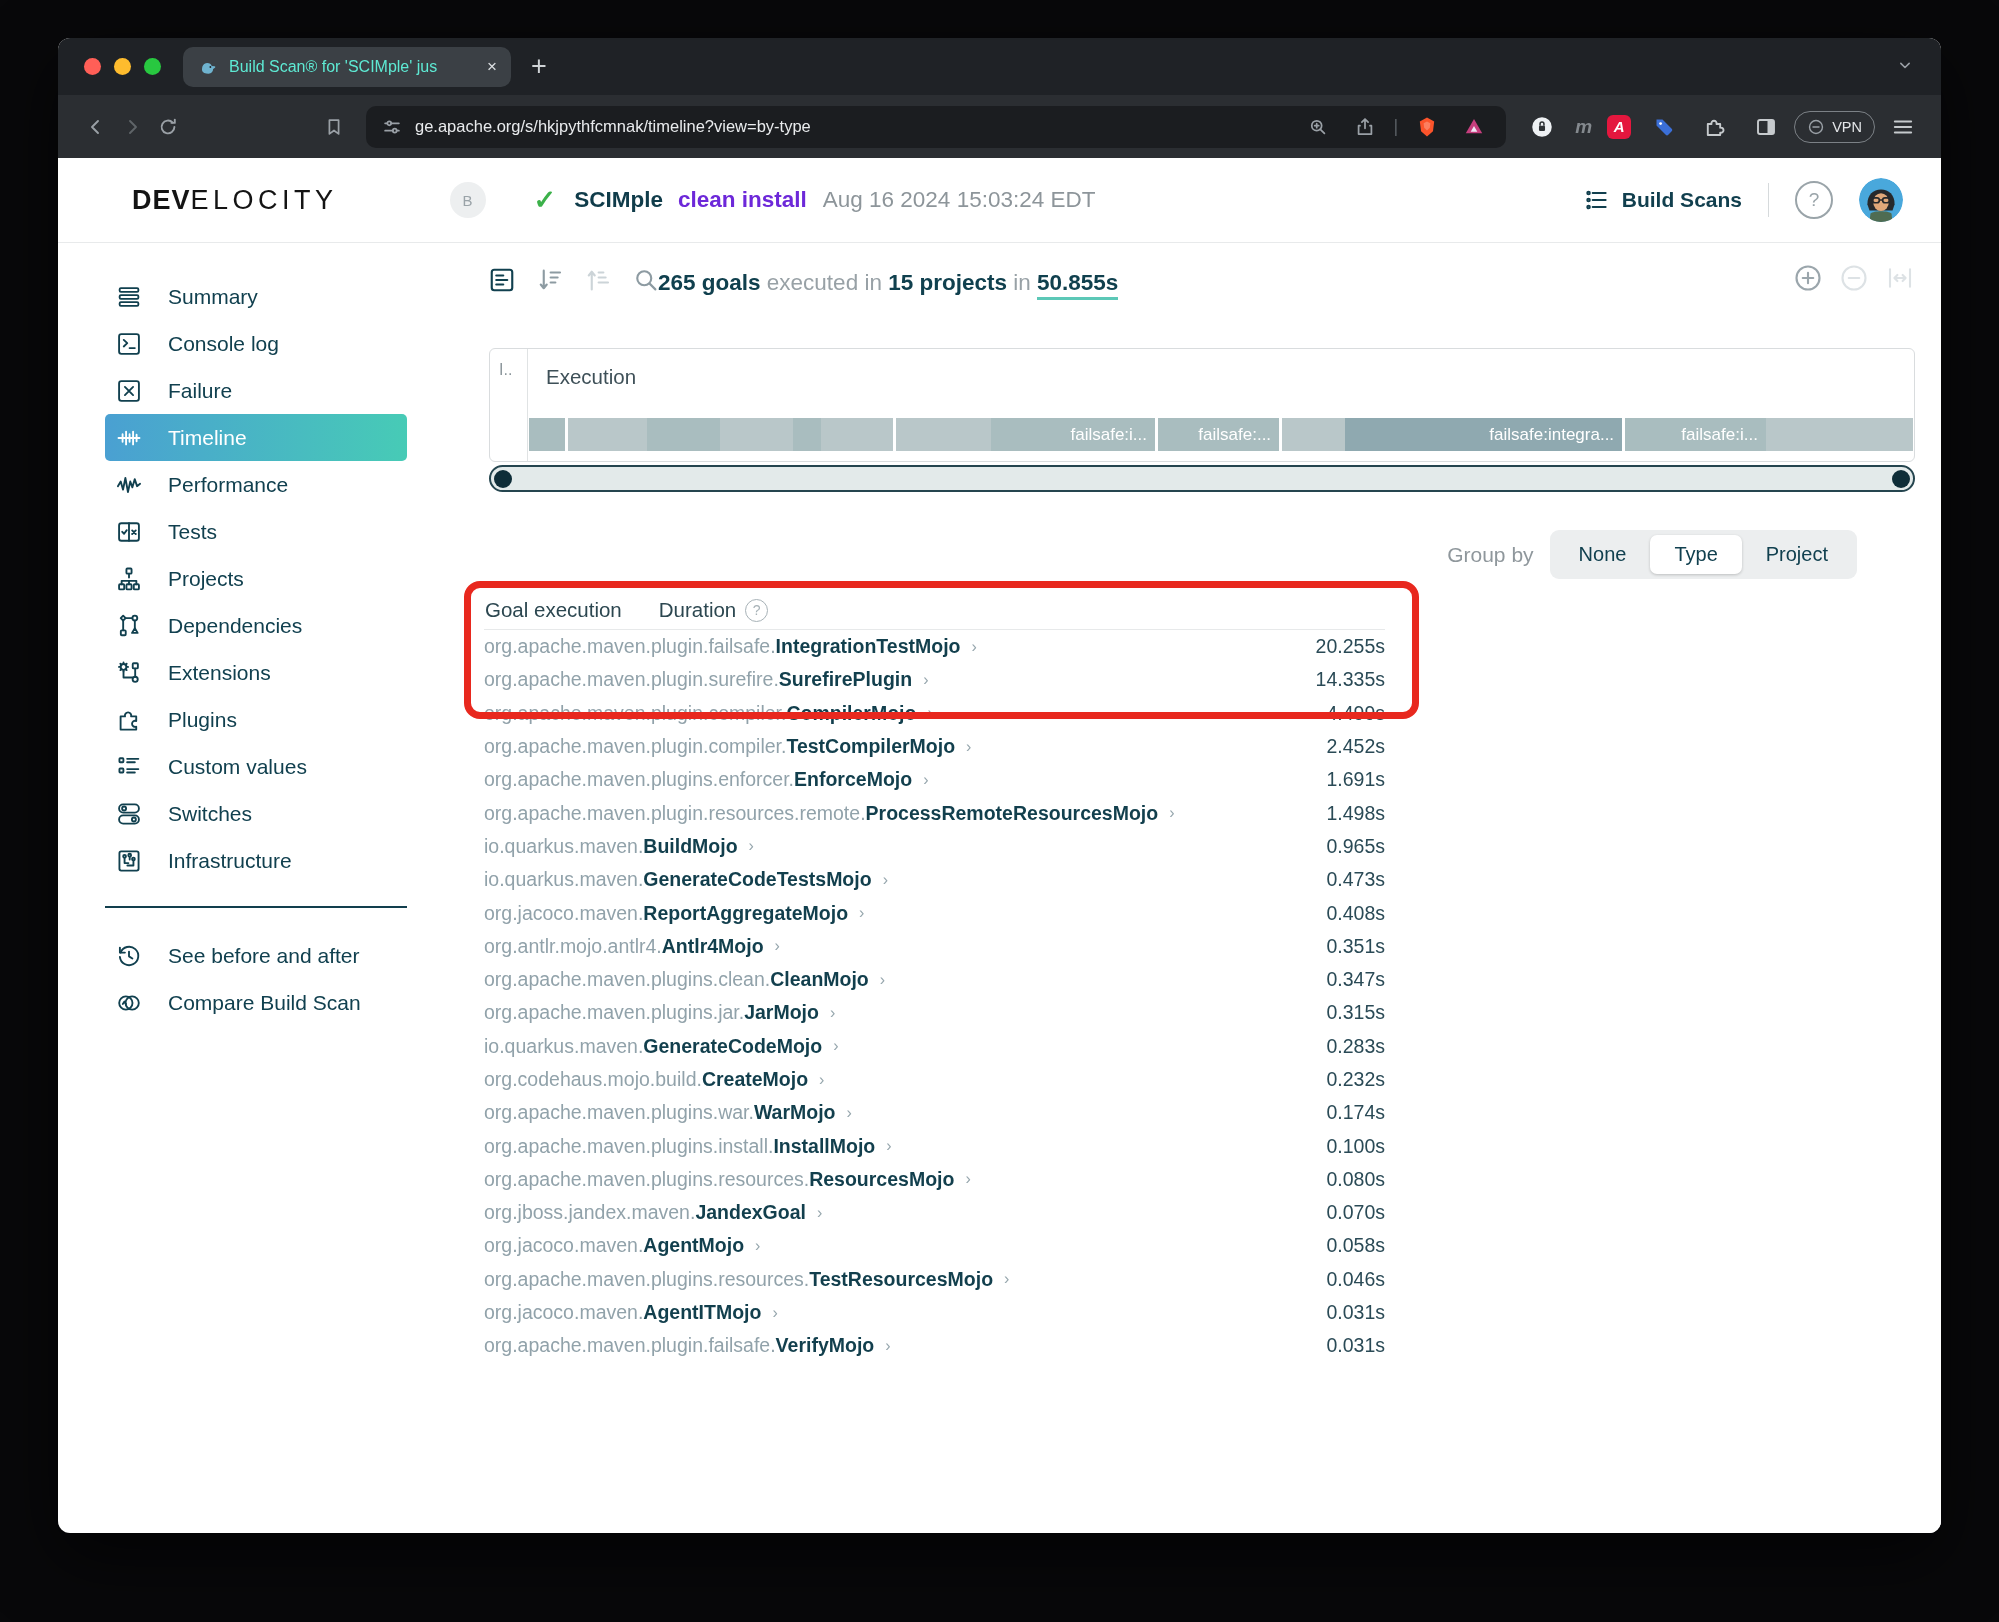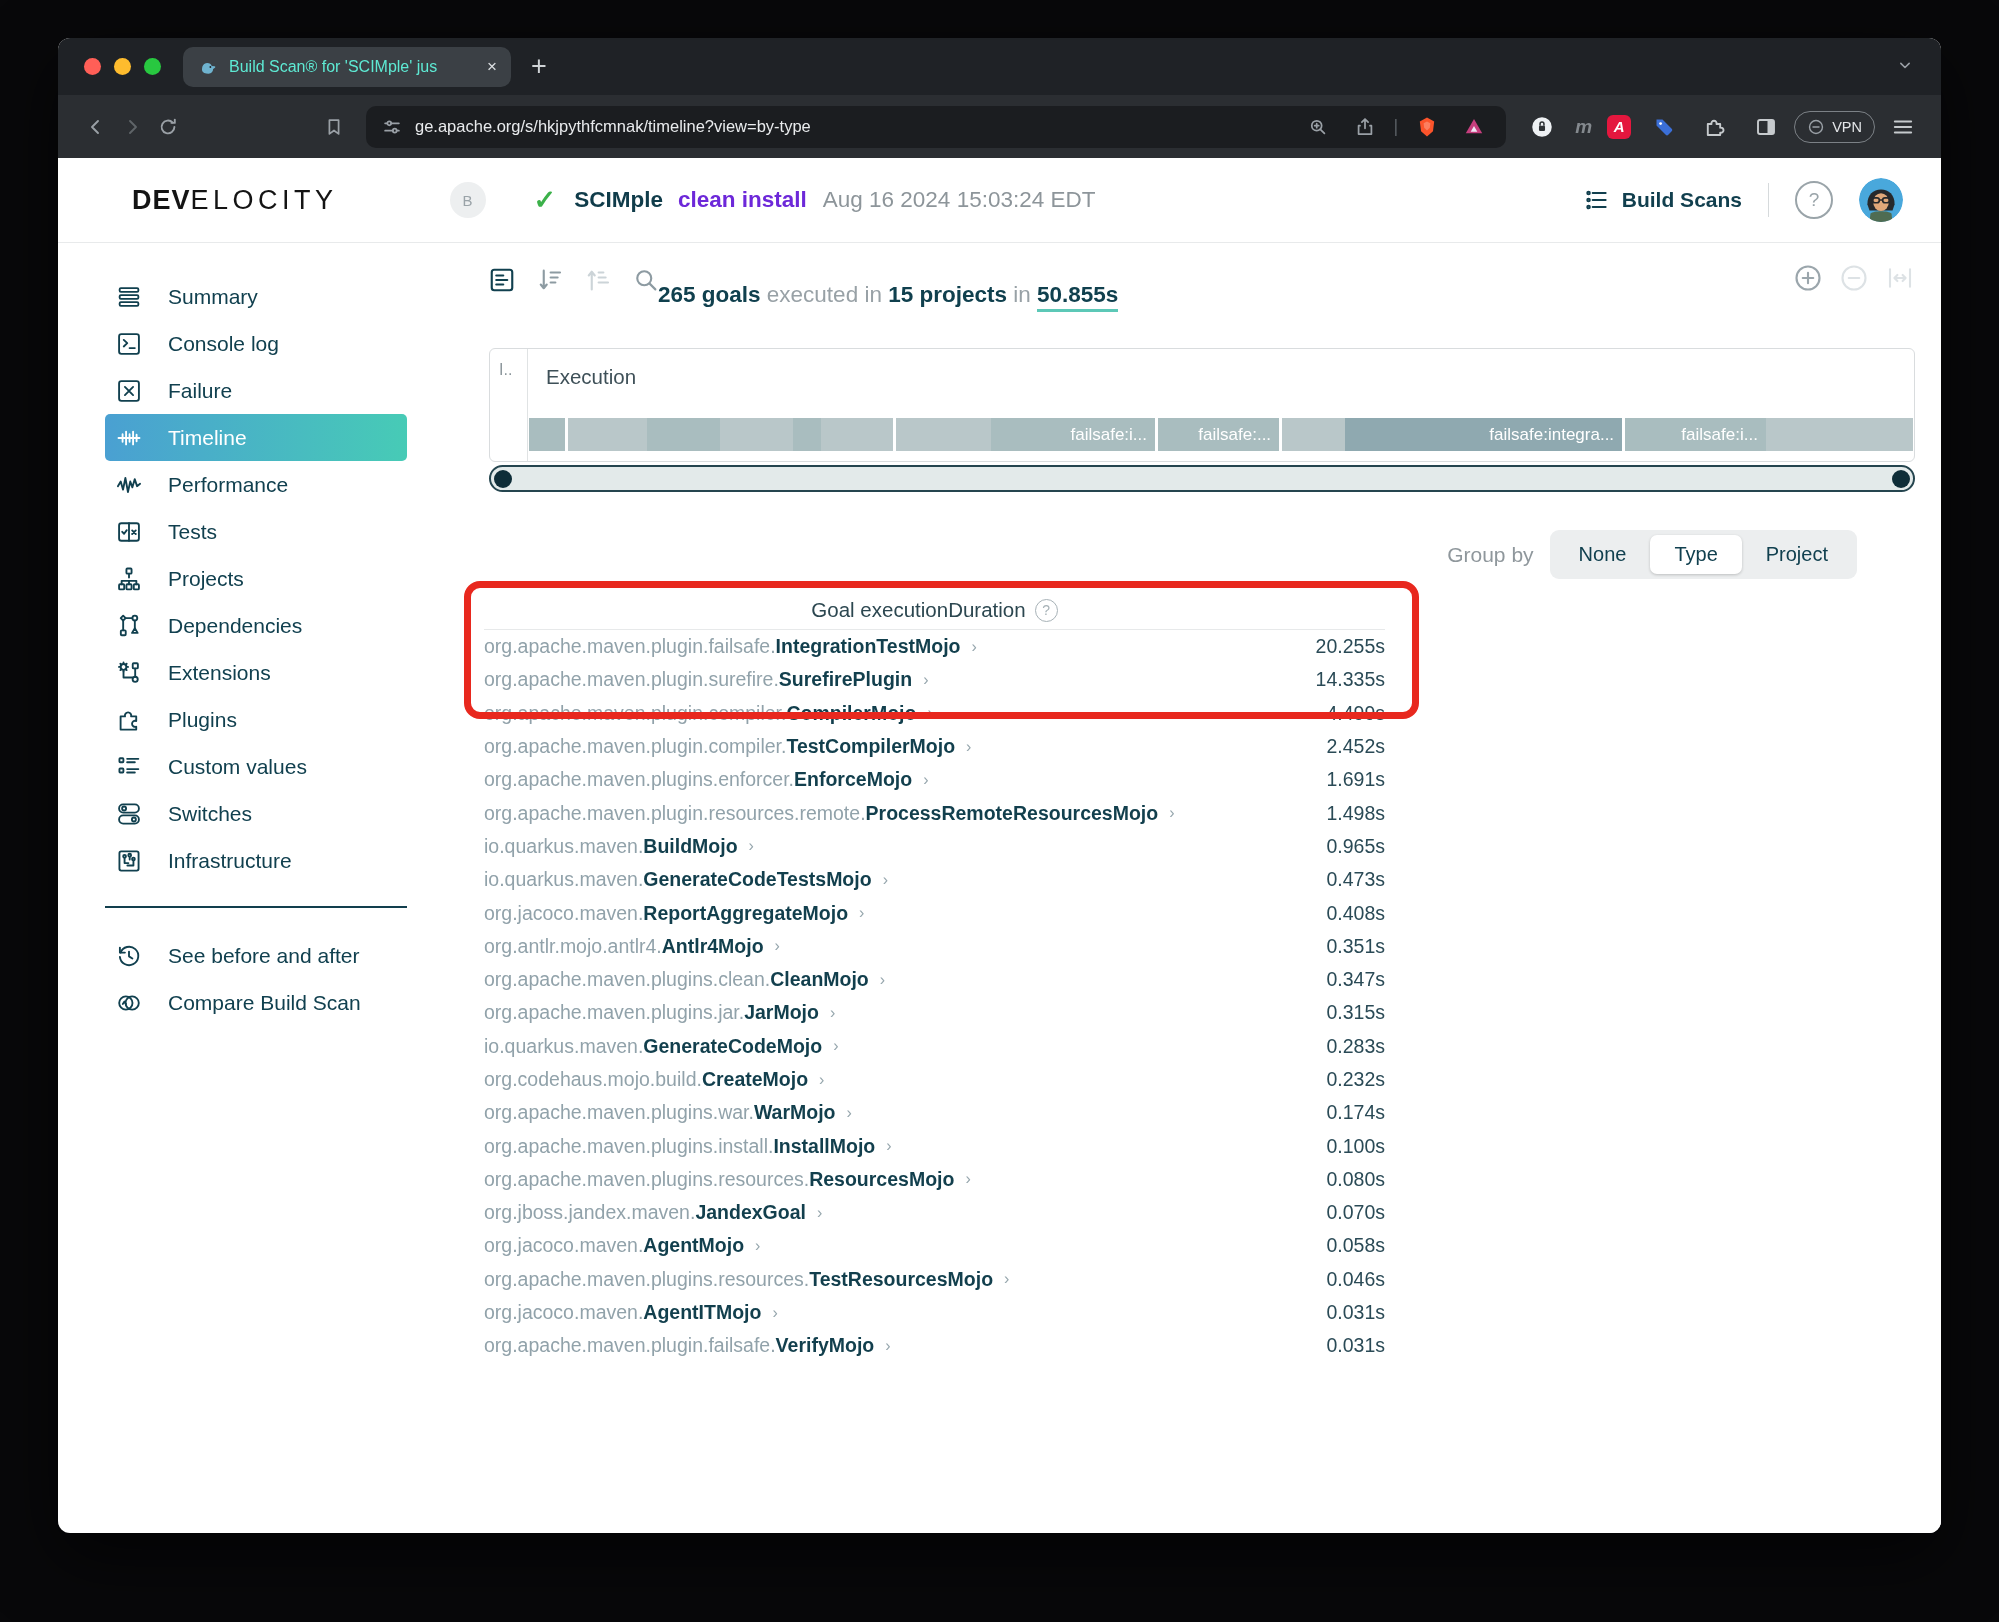--- a/index.html
+++ b/index.html
@@ -47,21 +47,21 @@
   .snav-item.active{background:linear-gradient(90deg,#4aa0d2,#47cbb6);color:#fff;}
   .snav-label{white-space:nowrap;}
   .s-ic{width:28px;height:28px;flex:none;display:flex;}
   .s-ic svg{width:100%;height:100%;stroke:currentColor;fill:none;stroke-width:1.6;stroke-linecap:round;stroke-linejoin:round;}
   .sdivider{height:2px;background:#123f4d;width:302px;margin:22px 0 24px 47px;}
   .main{flex:1;position:relative;background:#fff;min-width:0;}
   
   .mtools{position:absolute;left:7px;top:22px;display:flex;gap:18px;align-items:center;}
   .mt-ic{width:30px;height:30px;display:flex;}
   .mt-ic svg{width:100%;height:100%;fill:none;stroke-linecap:round;stroke-linejoin:round;stroke-width:1.7;}
-  .summary{position:absolute;left:178px;top:39px;font-size:22.5px;color:#98a1a6;white-space:nowrap;}
+  .summary{position:absolute;left:178px;top:27px;font-size:22.5px;color:#98a1a6;white-space:nowrap;}
   .summary b{color:#10404e;font-weight:700;}
   .summary .dur{color:#10404e;font-weight:700;border-bottom:3px solid #5cc8b7;padding-bottom:2px;}
   .zoomctl{position:absolute;top:20px;right:26px;display:flex;gap:16px;align-items:center;}
   
   .chart{position:absolute;left:9px;right:26px;top:105px;height:112px;border:1px solid #d9dcde;border-radius:6px;background:#fff;}
   .chart-label-col{position:absolute;left:0;top:0;bottom:0;width:38px;border-right:1px solid #e0e3e4;color:#8b969b;font-size:16px;padding:12px 0 0 9px;box-sizing:border-box;}
   .chart-title{position:absolute;left:56px;top:16px;font-size:20.5px;color:#3e5058;}
   .bars{position:absolute;left:39px;right:1px;top:69px;height:33px;display:flex;overflow:hidden;}
   .seg{height:100%;display:flex;align-items:center;justify-content:flex-end;color:#fff;font-size:17px;padding:0 8px;box-sizing:border-box;white-space:nowrap;overflow:hidden;flex-shrink:1;min-width:0;}
   .seg-light{background:#b9c7c9}.seg-mid{background:#a9bdbf}.seg-dark{background:#8fa9b0}
@@ -71,21 +71,21 @@
   .knob{position:absolute;top:2.5px;width:18px;height:18px;border-radius:50%;background:#0e2d38;}
   .knob.left{left:3px}.knob.right{right:3px}
   
   .groupby{position:absolute;top:287px;right:84px;display:flex;align-items:center;gap:16px;}
   .gb-label{font-size:21px;color:#8f979c;}
   .gb-control{background:#eceeef;border-radius:9px;padding:5px;display:flex;}
   .gb-btn{font-size:20px;color:#11404f;padding:8px 24px;border-radius:7px;white-space:nowrap;}
   .gb-btn.selected{background:#fff;box-shadow:0 1px 3px rgba(0,0,0,.2);}
   
   .gtable{position:absolute;left:4px;top:348px;width:901px;}
-  .thead{display:flex;justify-content:center;align-items:center;height:38px;border-bottom:1px solid #e7e9ea;font-size:20.5px;color:#2c4750;padding:0 1px;}
+  .thead{display:flex;justify-content:flex-start;align-items:center;height:38px;border-bottom:1px solid #e7e9ea;font-size:20.5px;color:#2c4750;padding:0 1px;gap:37px;}
   .th-dur{display:flex;gap:9px;align-items:center;}
   .q-ic{width:23px;height:23px;border-radius:50%;border:1.5px solid #a7b2b7;color:#a7b2b7;font-size:14px;display:flex;align-items:center;justify-content:center;box-sizing:border-box;}
   .grow{display:flex;align-items:center;height:33.3px;font-size:19.5px;}
   .r-prefix{color:#91a2aa;white-space:nowrap;}
   .r-name{color:#123f4d;font-weight:700;white-space:nowrap;}
   .r-chev{color:#97a7ae;margin-left:11px;font-size:16px;}
   .r-dur{margin-left:auto;color:#2a4a56;}
   .annotation{position:absolute;left:-16px;top:338px;width:941px;height:124px;border:7px solid #e8281e;border-radius:16px;pointer-events:none;z-index:5;}
 </style>
 </head>

